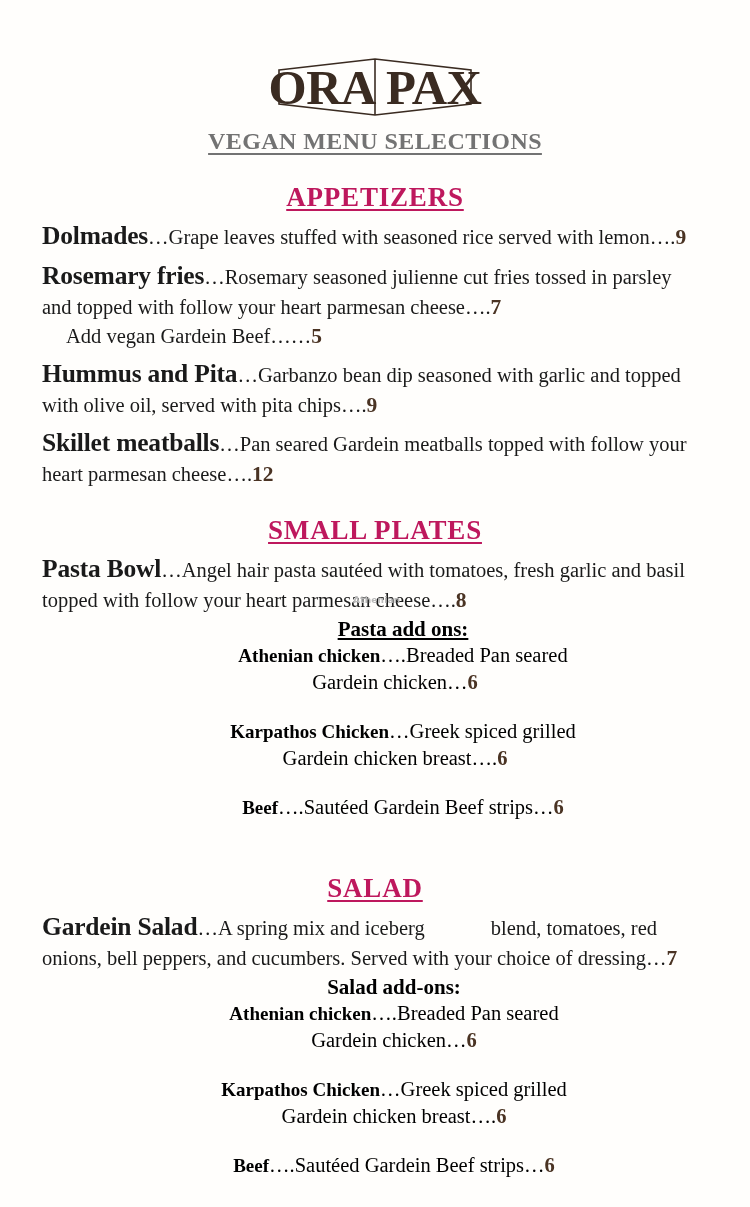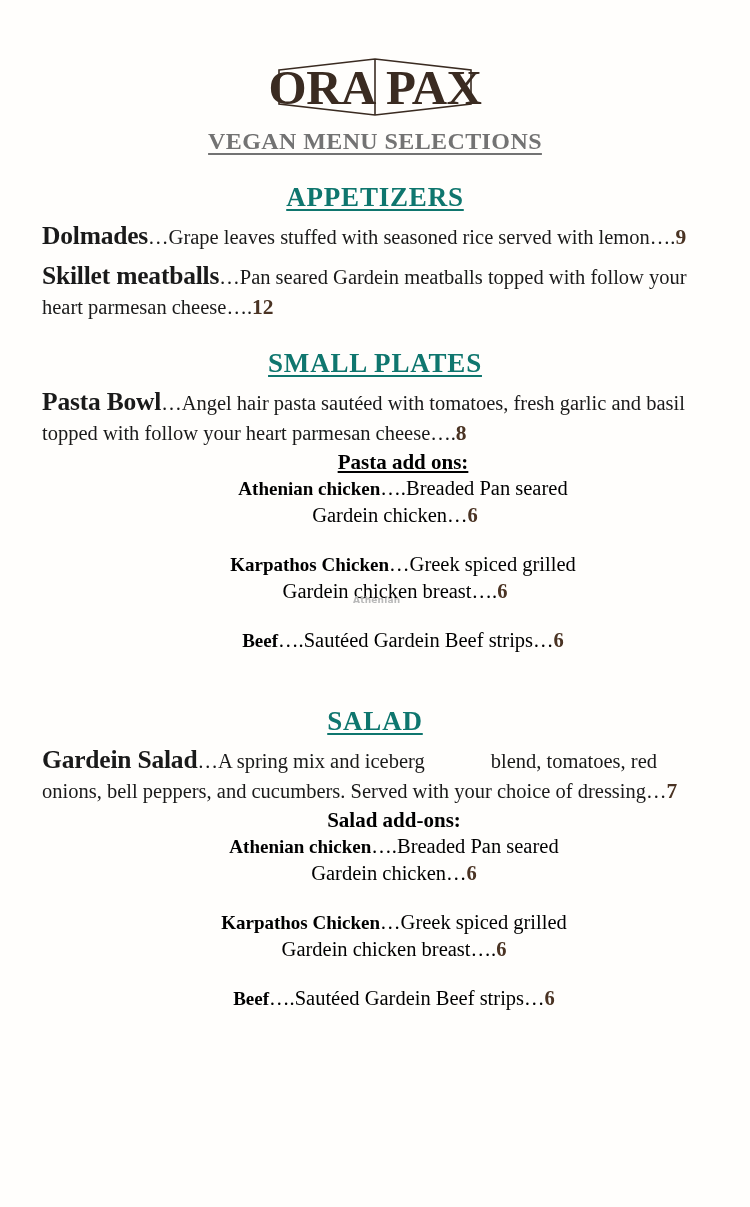--- a/index.html
+++ b/index.html
@@ -80,21 +80,21 @@
     left: 0;
     width: 750px;
   }
 
   .section-heading {
     text-align: center;
     font-family: "Liberation Serif", "DejaVu Serif", serif;
     font-weight: bold;
     font-size: 27px;
     letter-spacing: 0.8px;
-    color: #0f766e;
+    color: #be185d;
     text-decoration: underline;
     text-underline-offset: 3px;
     text-decoration-thickness: 2px;
   }
 
   .items {
     padding: 0 54px 0 42px;
   }
 
   .item {
@@ -179,21 +179,30 @@
 
   <div class="content">
 
     <div class="section-heading">APPETIZERS</div>
     <div class="items">
 
       <div class="item">
         <span class="item-name">Dolmades</span><span class="item-desc">…</span><span class="item-desc">Grape leaves stuffed with seasoned rice served with lemon….</span><span class="price">9</span>
       </div>
 
-
+      <div class="item">
+        <span class="item-name">Rosemary fries</span><span class="item-desc">…</span><span class="item-desc">Rosemary seasoned julienne cut fries tossed in parsley and topped with follow your heart parmesan cheese….</span><span class="price">7</span>
+        <div class="indent-sm">
+          <span class="item-desc">Add vegan Gardein Beef……</span><span class="price">5</span>
+        </div>
+      </div>
+
+      <div class="item">
+        <span class="item-name">Hummus and Pita</span><span class="item-desc">…</span><span class="item-desc">Garbanzo bean dip seasoned with garlic and topped with olive oil, served with pita chips….</span><span class="price">9</span>
+      </div>
 
       <div class="item">
         <span class="item-name">Skillet meatballs</span><span class="item-desc">…</span><span class="item-desc">Pan seared Gardein meatballs topped with follow your heart parmesan cheese….</span><span class="price">12</span>
       </div>
 
     </div>
 
     <div class="gap-before-heading"></div>
     <div class="section-heading">SMALL PLATES</div>
     <div class="items">

